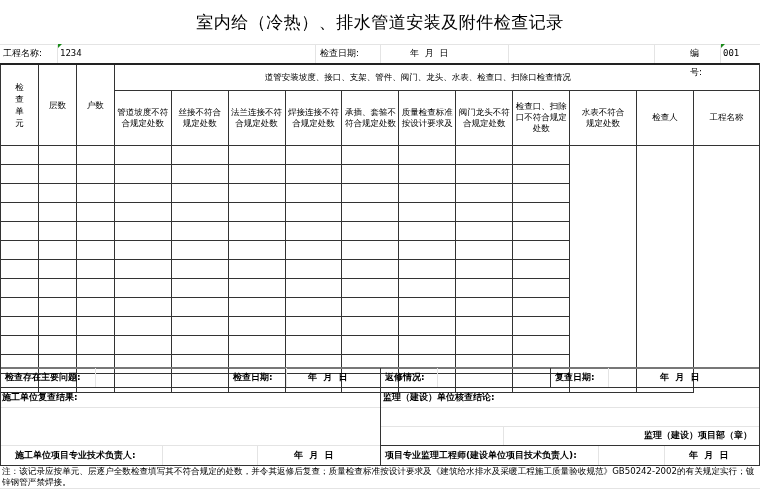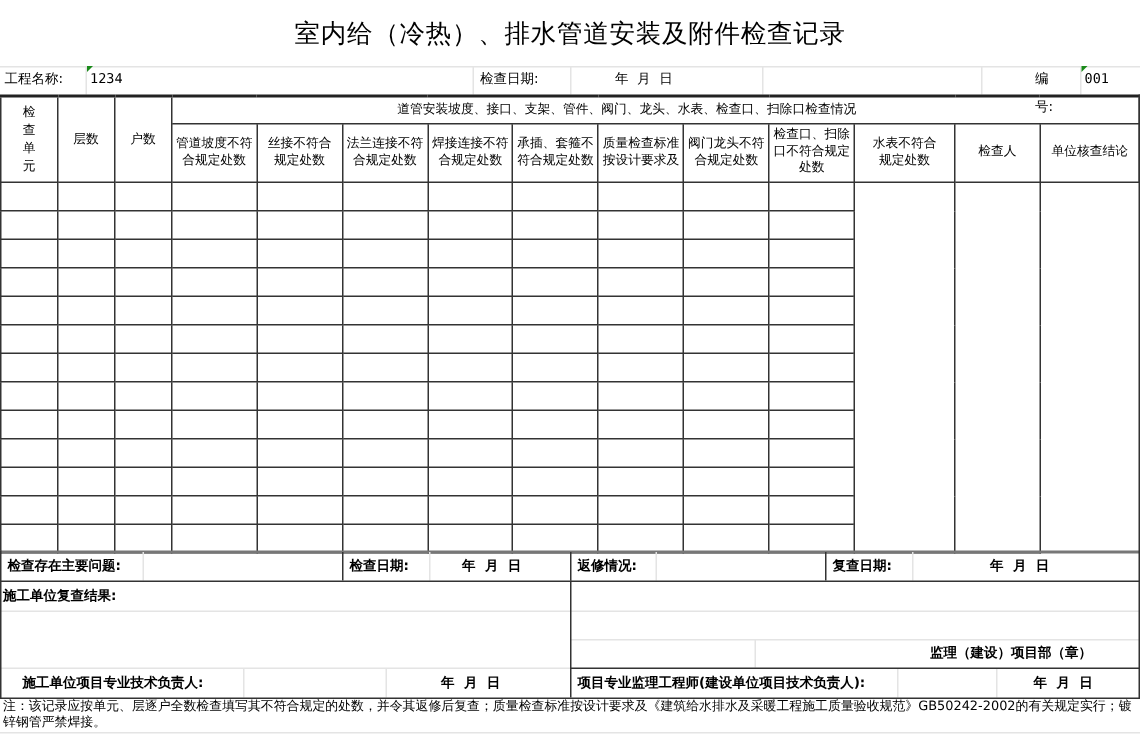--- a/index.html
+++ b/index.html
@@ -60,21 +60,21 @@
       <col style="width:57px">
     <col style="width:57px">
       <col style="width:57px">
       <col style="width:67px">
     <col style="width:57px">
       <col style="width:66px">
   </colgroup>
   <tbody>
       <tr style="height:18px;">
     <td rowspan="2" class="thick-top">
-          <div style="width:10px;margin:4px auto;line-height:12px;">检查单元</div>
+          <div style="width:10px;margin:16px auto;line-height:12px;">检查单元</div>
         </td>
     <td rowspan="2" class="thick-top">层数</td>
     <td rowspan="2" class="thick-top">户数</td>
     <td colspan="11" class="thick-top" style="text-align:left;padding-left:150px;">道管安装坡度、接口、支架、管件、阀门、龙头、水表、检查口、扫除口检查情况</td>
   </tr>
   <tr style="height:38px;">
     <td>
           <div style="padding:0 2px">管道坡度不符合规定处数</div>
         </td>
     <td>
@@ -95,21 +95,21 @@
     <td>
           <div style="padding:0 2px">阀门龙头不符合规定处数</div>
         </td>
     <td>
           <div style="padding:0 2px">检查口、扫除口不符合规定处数</div>
         </td>
     <td>
           <div style="padding:0 10px">水表不符合规定处数</div>
         </td>
     <td>检查人</td>
-    <td>单位核查结论</td>
+    <td>工程名称</td>
   </tr>
   <tr class="rowline" style="height:19px;">
     <td></td>
         <td></td>
         <td></td>
     <td></td>
         <td></td>
         <td></td>
     <td></td>
         <td></td>
@@ -291,26 +291,27 @@
   <div class="vll" style="left:437px;top:0;height:19px;"></div>
   <div class="vl" style="left:550px;top:0;height:19px;"></div>
   <span class="c" style="left:555px;">复查日期:</span>
   <div class="vll" style="left:608px;top:0;height:19px;"></div>
   <span class="c" style="left:660px;white-space:pre;">年  月  日</span>
 </div>
 <div class="hl" style="left:0;top:387px;width:760px;"></div>
 
 <div class="foot" style="top:388px;height:19px;">
   <span class="c" style="left:2px;">施工单位复查结果:</span>
+  <span class="c" style="left:383px;">监理（建设）单位核查结论:</span>
 </div>
 <div class="hll" style="left:0;top:407px;width:760px;"></div>
 <div class="hll" style="left:380px;top:426px;width:380px;"></div>
 <div class="vll" style="left:503px;top:426px;height:19px;"></div>
 <div class="foot" style="top:426px;height:19px;">
-  <span class="c" style="left:620px;">监理（建设）项目部（章）</span>
+  <span class="c" style="left:644px;">监理（建设）项目部（章）</span>
 </div>
 <div class="vl" style="left:380px;top:387px;height:78px;"></div>
 <div class="hl" style="left:380px;top:445px;width:380px;"></div>
 <div class="hll" style="left:0;top:445px;width:380px;"></div>
 
 <div class="foot" style="top:446px;height:19px;">
   <span class="c" style="left:15px;">施工单位项目专业技术负责人:</span>
   <div class="vll" style="left:162px;top:0;height:19px;"></div>
   <div class="vll" style="left:257px;top:0;height:19px;"></div>
   <span class="c" style="left:294px;white-space:pre;">年  月  日</span>

